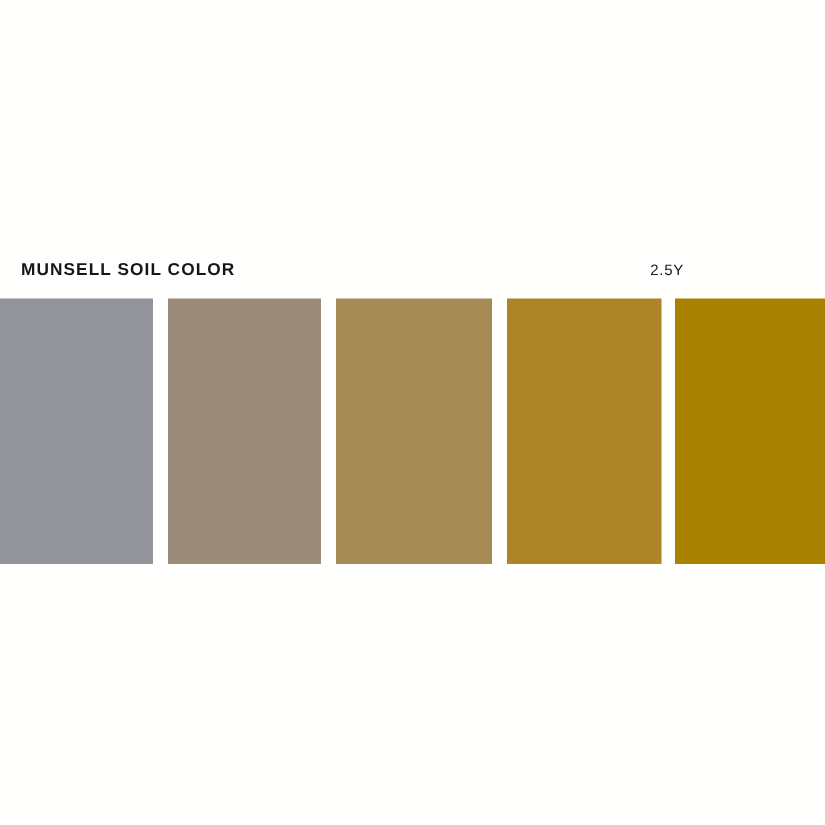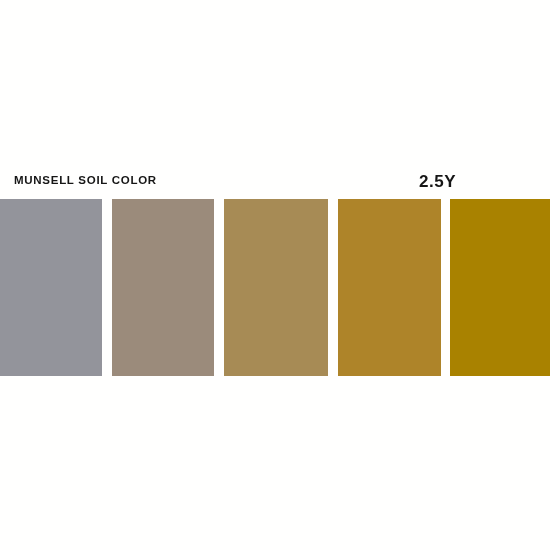--- a/index.html
+++ b/index.html
@@ -39,22 +39,22 @@
     font-size: 11.5px;
     font-weight: bold;
     letter-spacing: 0.72px;
     color: #161616;
     text-transform: uppercase;
     white-space: nowrap;
     line-height: 1;
   }
 
   .page-notation {
-    font-size: 17px;
-    font-weight: bold;
+    font-size: 10px;
+    font-weight: normal;
     letter-spacing: 0.5px;
     color: #161616;
     white-space: nowrap;
     line-height: 1;
   }
 
   
   .swatch-strip {
     position: absolute;
     left: 0;

